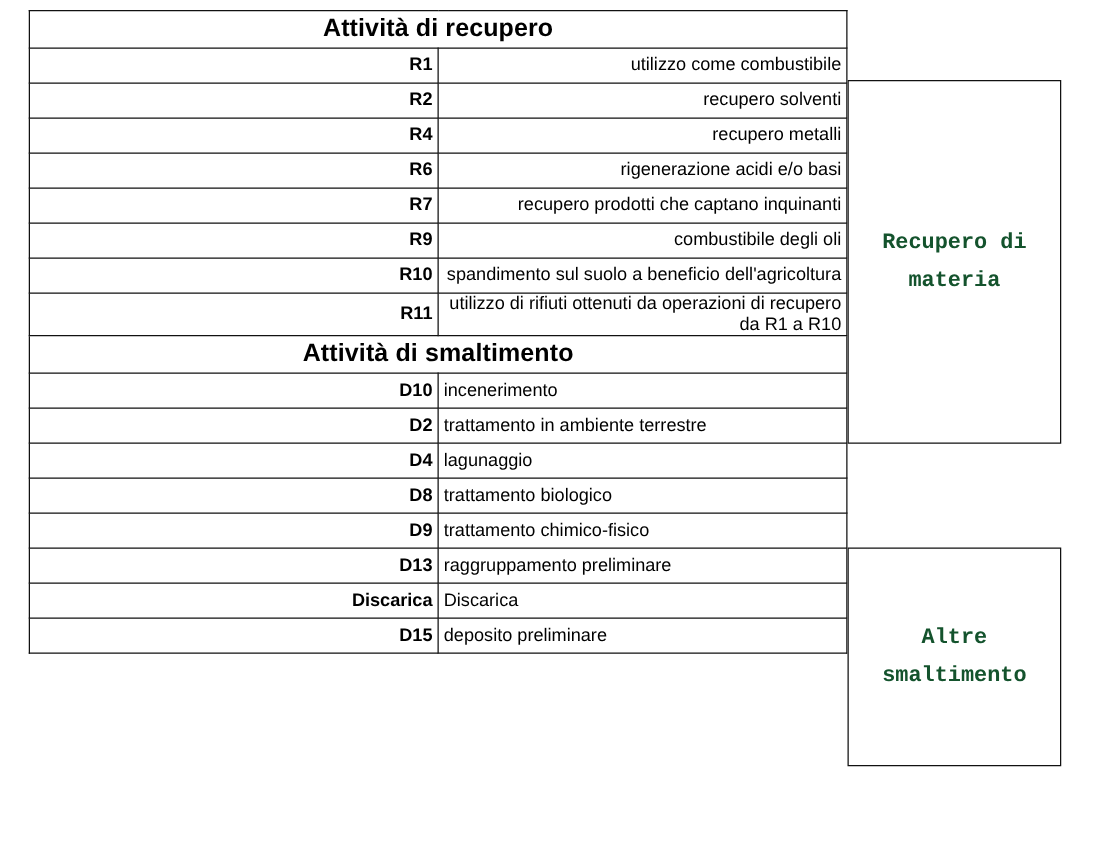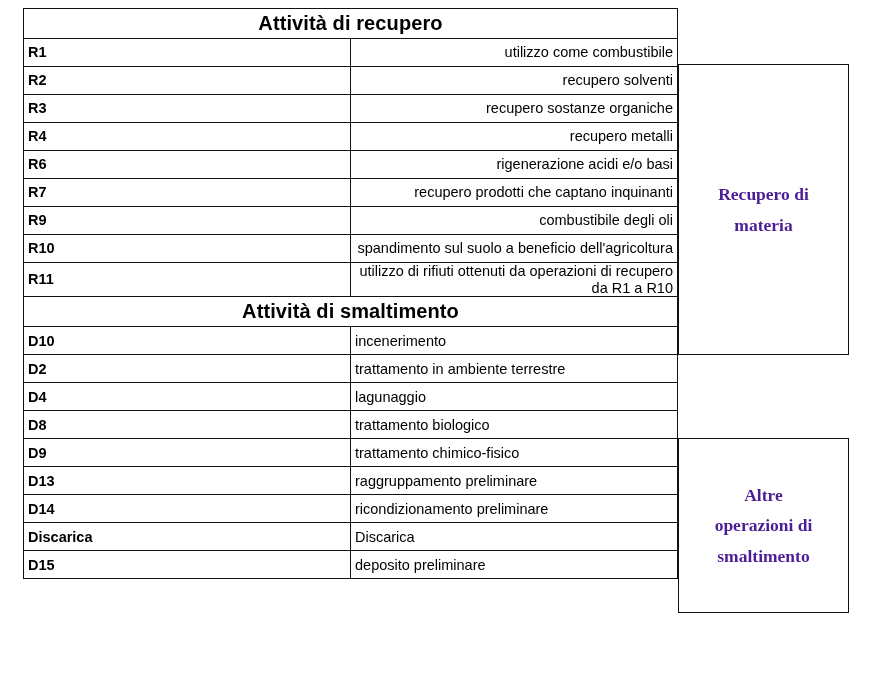--- a/index.html
+++ b/index.html
@@ -49,21 +49,21 @@
     text-align: center;
     font-size: 20px;
     font-weight: bold;
     height: 30px;
     letter-spacing: 0.1px;
   }
 
   
   .col-code {
     width: 107px;
-    text-align: left;
+    text-align: right;
     font-weight: bold;
     font-size: 15px;
   }
   
   .col-desc {
     text-align: right;
     font-weight: normal;
   }
   .sect-d .col-desc {
     text-align: left;
@@ -72,25 +72,25 @@
   
   .category-box {
     position: absolute;
     border: 1.8px solid #111111;
     background: #ffffff;
     box-sizing: border-box;
     display: flex;
     align-items: center;
     justify-content: center;
     text-align: center;
-    font-family: Liberation Serif, serif;
+    font-family: Liberation Mono, monospace;
     font-weight: bold;
     font-size: 17.5px;
     line-height: 1.75;
-    color: #4c1d95;
+    color: #14532d;
     padding: 4px 10px;
   }
   #box-recupero {
     left: 678px;
     top: 64px;
     width: 171px;
     height: 291px;   
   }
   #box-smaltimento {
     left: 678px;
@@ -116,24 +116,20 @@
 
       <tr class="sect-r">
         <td class="col-code">R1</td>
         <td class="col-desc">utilizzo come combustibile</td>
       </tr>
       <tr class="sect-r">
         <td class="col-code">R2</td>
         <td class="col-desc">recupero solventi</td>
       </tr>
       <tr class="sect-r">
-        <td class="col-code">R3</td>
-        <td class="col-desc">recupero sostanze organiche</td>
-      </tr>
-      <tr class="sect-r">
         <td class="col-code">R4</td>
         <td class="col-desc">recupero metalli</td>
       </tr>
       <tr class="sect-r">
         <td class="col-code">R6</td>
         <td class="col-desc">rigenerazione acidi e/o basi</td>
       </tr>
       <tr class="sect-r">
         <td class="col-code">R7</td>
         <td class="col-desc">recupero prodotti che captano inquinanti</td>
@@ -171,24 +167,20 @@
         <td class="col-code">D8</td>
         <td class="col-desc">trattamento biologico</td>
       </tr>
       <tr class="sect-d">
         <td class="col-code">D9</td>
         <td class="col-desc">trattamento chimico-fisico</td>
       </tr>
       <tr class="sect-d">
         <td class="col-code">D13</td>
         <td class="col-desc">raggruppamento preliminare</td>
-      </tr>
-      <tr class="sect-d">
-        <td class="col-code">D14</td>
-        <td class="col-desc">ricondizionamento preliminare</td>
       </tr>
       <tr class="sect-d">
         <td class="col-code">Discarica</td>
         <td class="col-desc">Discarica</td>
       </tr>
       <tr class="sect-d">
         <td class="col-code">D15</td>
         <td class="col-desc">deposito preliminare</td>
       </tr>
 
@@ -198,18 +190,17 @@
   <div id="box-recupero" class="category-box">
     <div>
       <span>Recupero di</span>
       <span>materia</span>
     </div>
   </div>
 
   <div id="box-smaltimento" class="category-box">
     <div>
       <span>Altre</span>
-      <span>operazioni di</span>
       <span>smaltimento</span>
     </div>
   </div>
 
 </div>
 
 </body></html>

